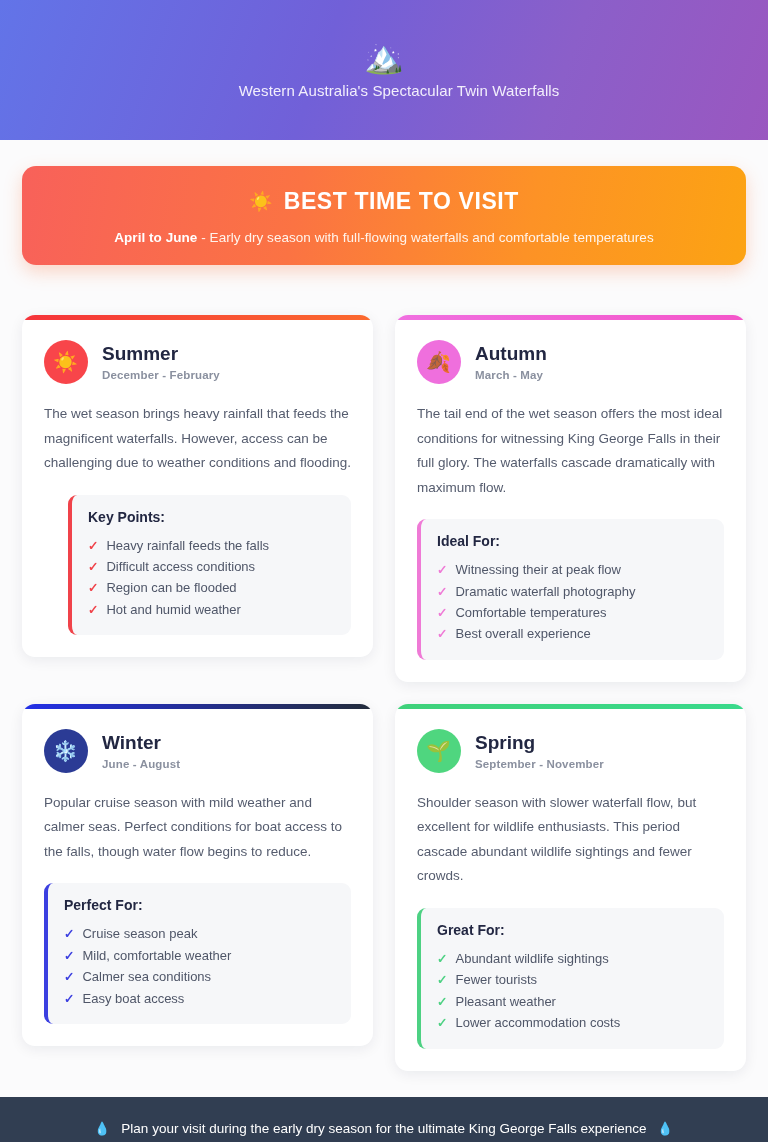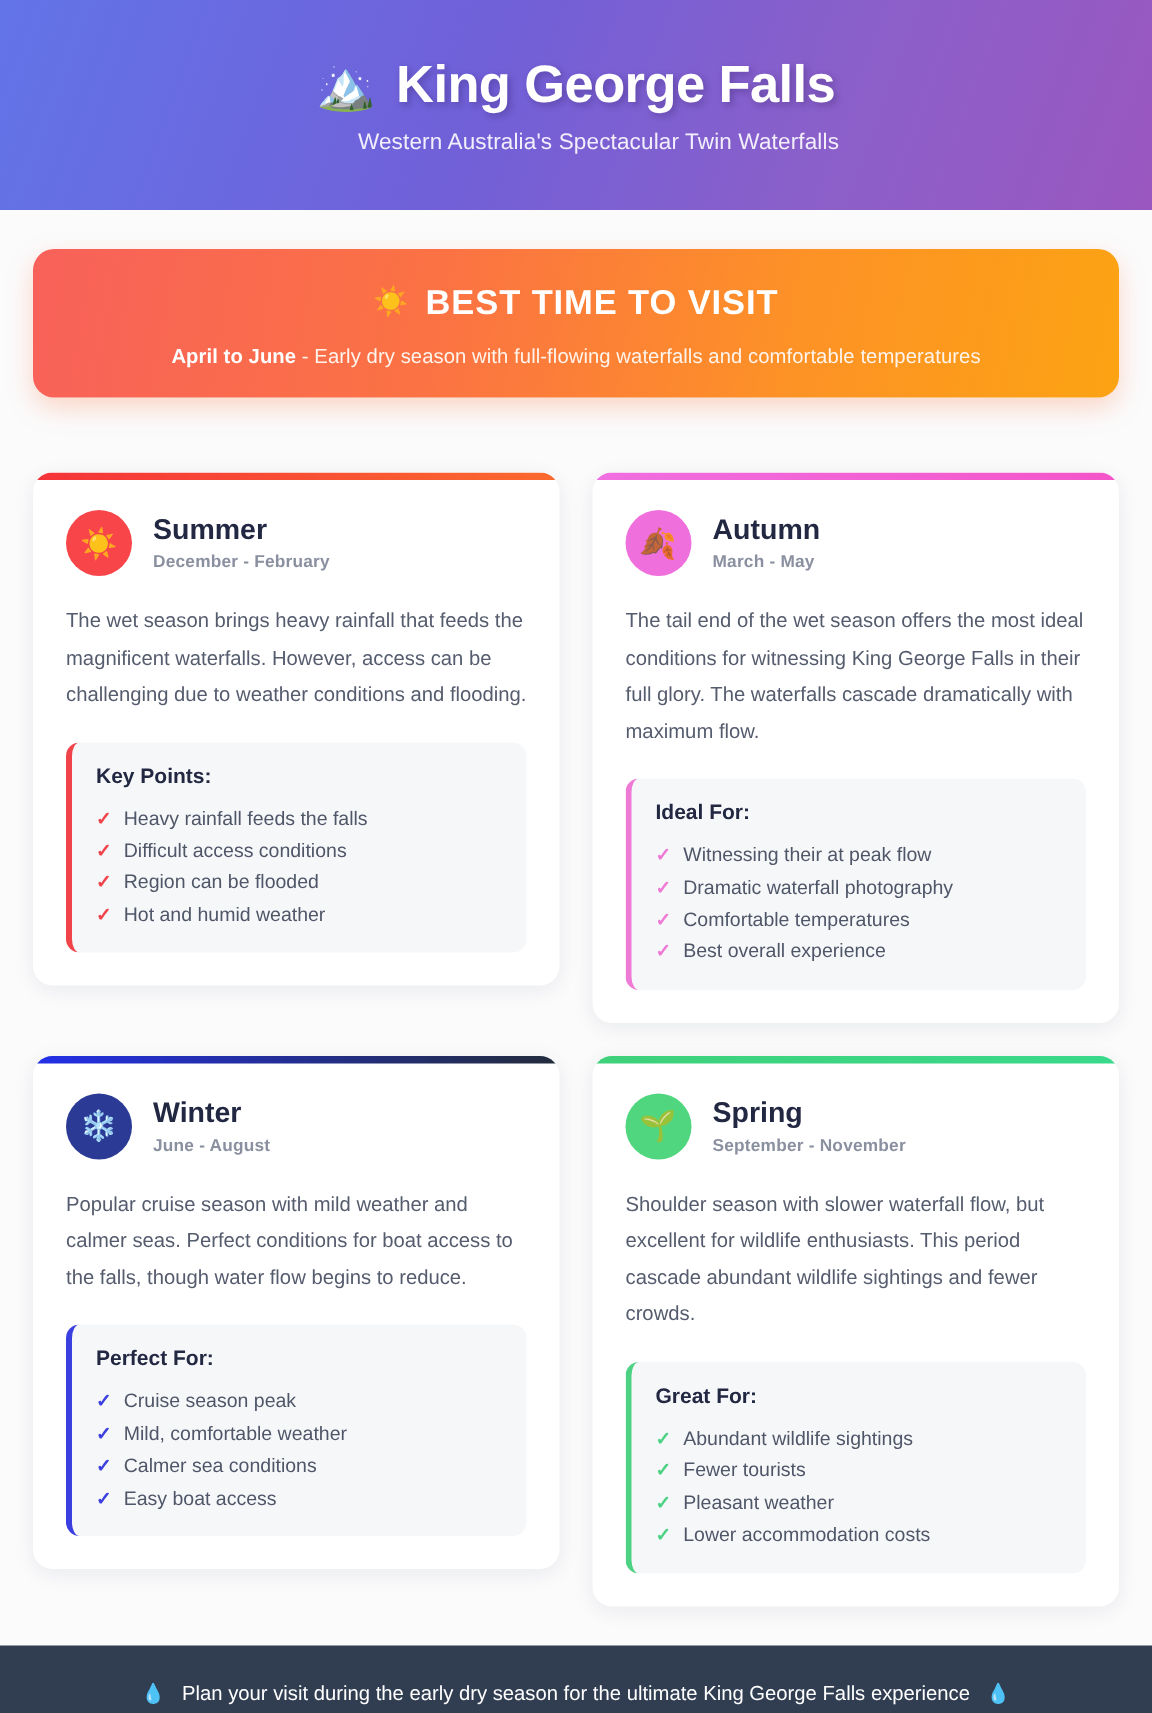--- a/index.html
+++ b/index.html
@@ -170,21 +170,20 @@
     font-style: italic;
     color: #fde047;
   }
 </style>
 </head>
 <body>
 
 <header class="hero">
   <div class="hero-title-row">
     <span class="hero-emoji">🏔️</span>
-    <h1 class="hero-title">King George Falls</h1>
   </div>
   <p class="hero-sub">Western Australia's Spectacular Twin Waterfalls</p>
 </header>
 
 <section class="banner-wrap">
   <div class="banner">
     <div class="banner-title-row">
       <span class="banner-sun">☀️</span>
       <span class="banner-title">BEST TIME TO VISIT</span>
     </div>
@@ -202,21 +201,21 @@
       <div class="card-head">
         <div class="season-badge" id="badge0" style="background: rgb(248, 69, 74);">
           <span>☀️</span>
         </div>
         <div>
           <div class="season-name">Summer</div>
           <div class="season-months">December - February</div>
         </div>
       </div>
       <p class="card-desc">The wet season brings heavy rainfall that feeds the magnificent waterfalls. However, access can be challenging due to weather conditions and flooding.</p>
-      <div class="points-box" id="box0" style="border-left-color: rgb(240, 67, 74);">
+      <div class="points-box" id="box0" style="border-left-color: rgb(240, 67, 74); margin-left: 24px;">
         <div class="points-title">Key Points:</div>
         <ul class="points-list" id="list0">
             <li>
               <span class="tick" style="color: rgb(240, 67, 74);">✓</span>
               <span>Heavy rainfall feeds the falls</span>
             </li>
             <li>
               <span class="tick" style="color: rgb(240, 67, 74);">✓</span>
               <span>Difficult access conditions</span>
             </li>

